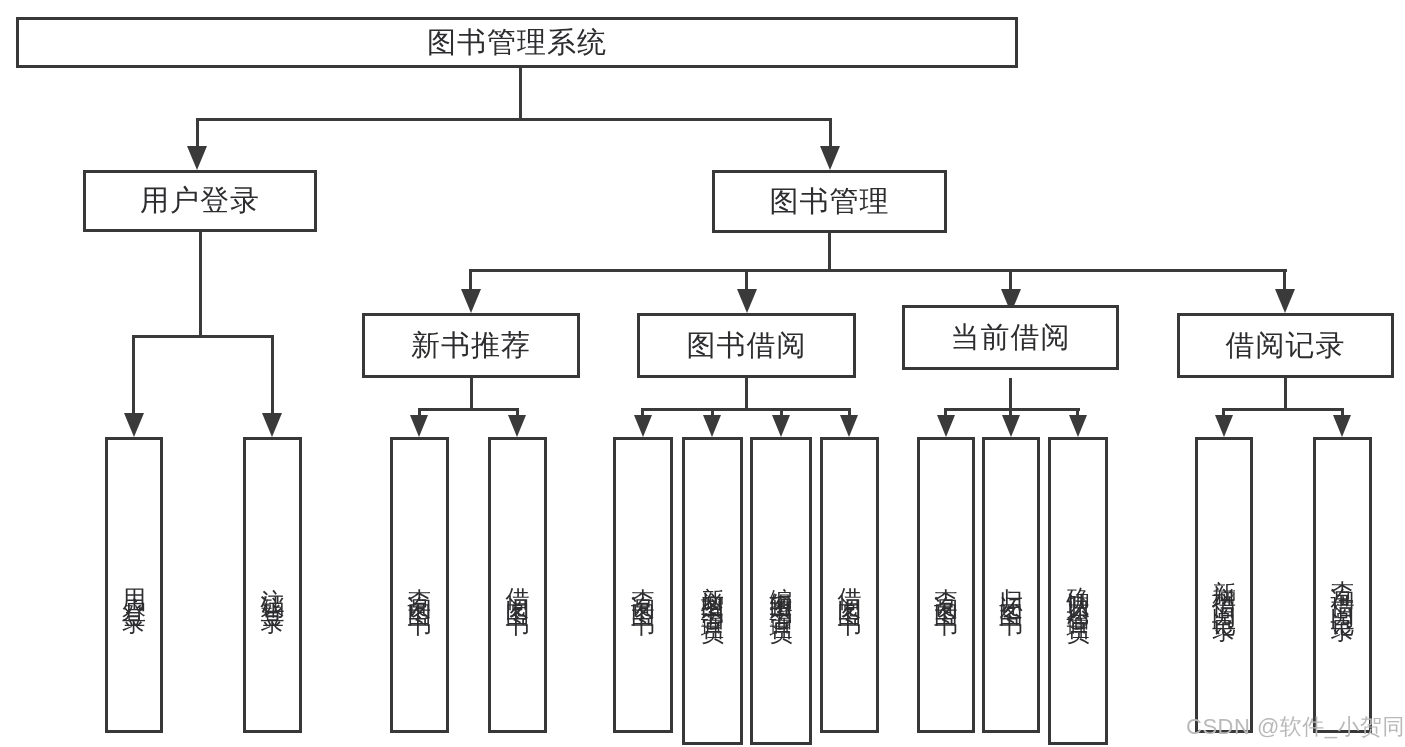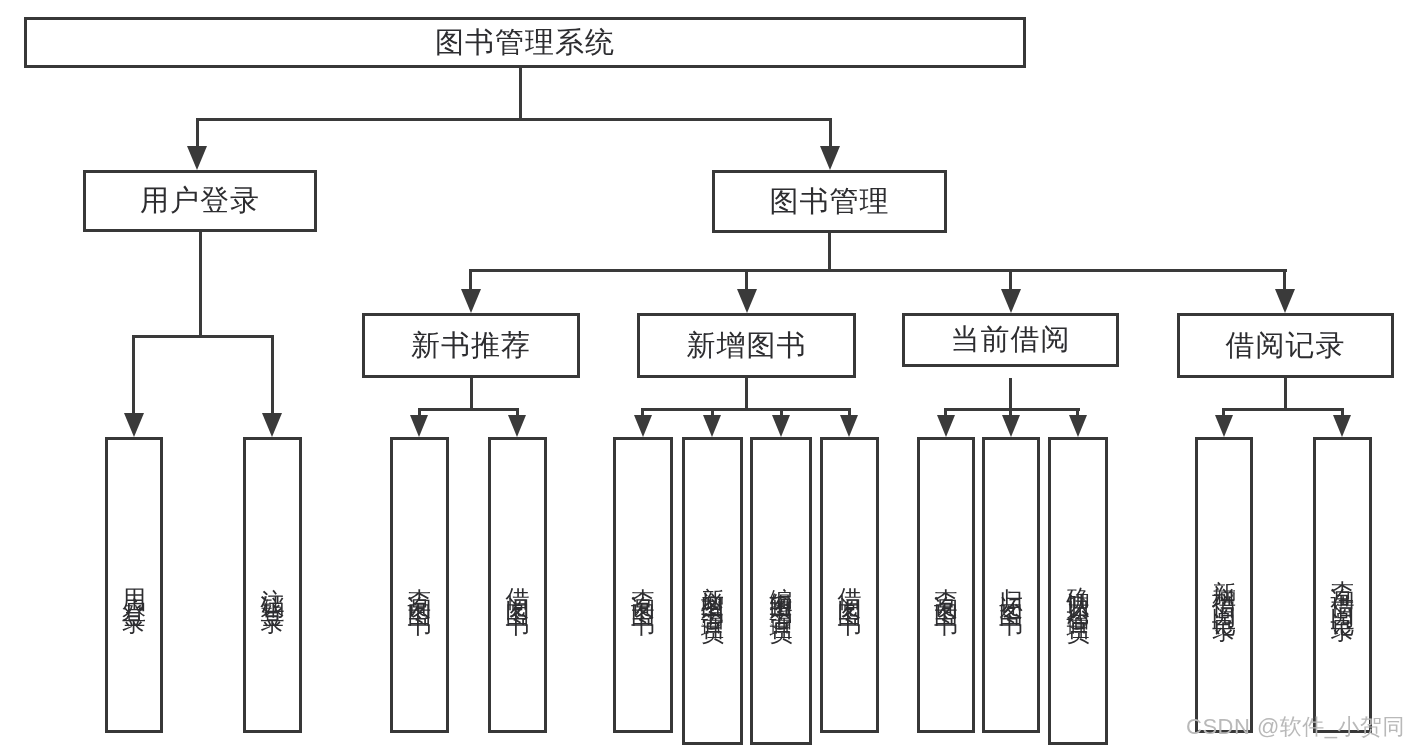--- a/index.html
+++ b/index.html
@@ -100,38 +100,38 @@
   <div class="arrow" style="left:1002px;top:415px"></div>
   <div class="arrow" style="left:1069px;top:415px"></div>
 
   <div class="line lv" style="left:1284px;top:378px;height:33px"></div>
   <div class="line lh" style="left:1222px;top:408px;width:122px"></div>
   <div class="line lv" style="left:1222px;top:408px;height:12px"></div>
   <div class="line lv" style="left:1341px;top:408px;height:12px"></div>
   <div class="arrow" style="left:1215px;top:415px"></div>
   <div class="arrow" style="left:1333px;top:415px"></div>
 
-  <div class="node" style="left:24px;top:17px;width:1002px;height:51px">
+  <div class="node" style="left:16px;top:17px;width:1002px;height:51px">
     <span class="hlabel">图书管理系统</span>
   </div>
 
   <div class="node" style="left:83px;top:170px;width:234px;height:62px">
     <span class="hlabel">用户登录</span>
   </div>
   <div class="node" style="left:362px;top:313px;width:218px;height:65px">
     <span class="hlabel">新书推荐</span>
   </div>
 
   <div class="node" style="left:712px;top:170px;width:235px;height:63px">
     <span class="hlabel">图书管理</span>
   </div>
   <div class="node" style="left:637px;top:313px;width:219px;height:65px">
-    <span class="hlabel">新增图书</span>
+    <span class="hlabel">图书借阅</span>
   </div>
-  <div class="node" style="left:902px;top:313px;width:217px;height:54px">
+  <div class="node" style="left:902px;top:305px;width:217px;height:65px">
     <span class="hlabel">当前借阅</span>
   </div>
   <div class="node" style="left:1177px;top:313px;width:217px;height:65px">
     <span class="hlabel">借阅记录</span>
   </div>
 
   <div class="node vnode" style="left:105px;top:437px;width:58px;height:296px">
     <span class="vlabel">用户登录</span>
   </div>
   <div class="node vnode" style="left:243px;top:437px;width:59px;height:296px">

